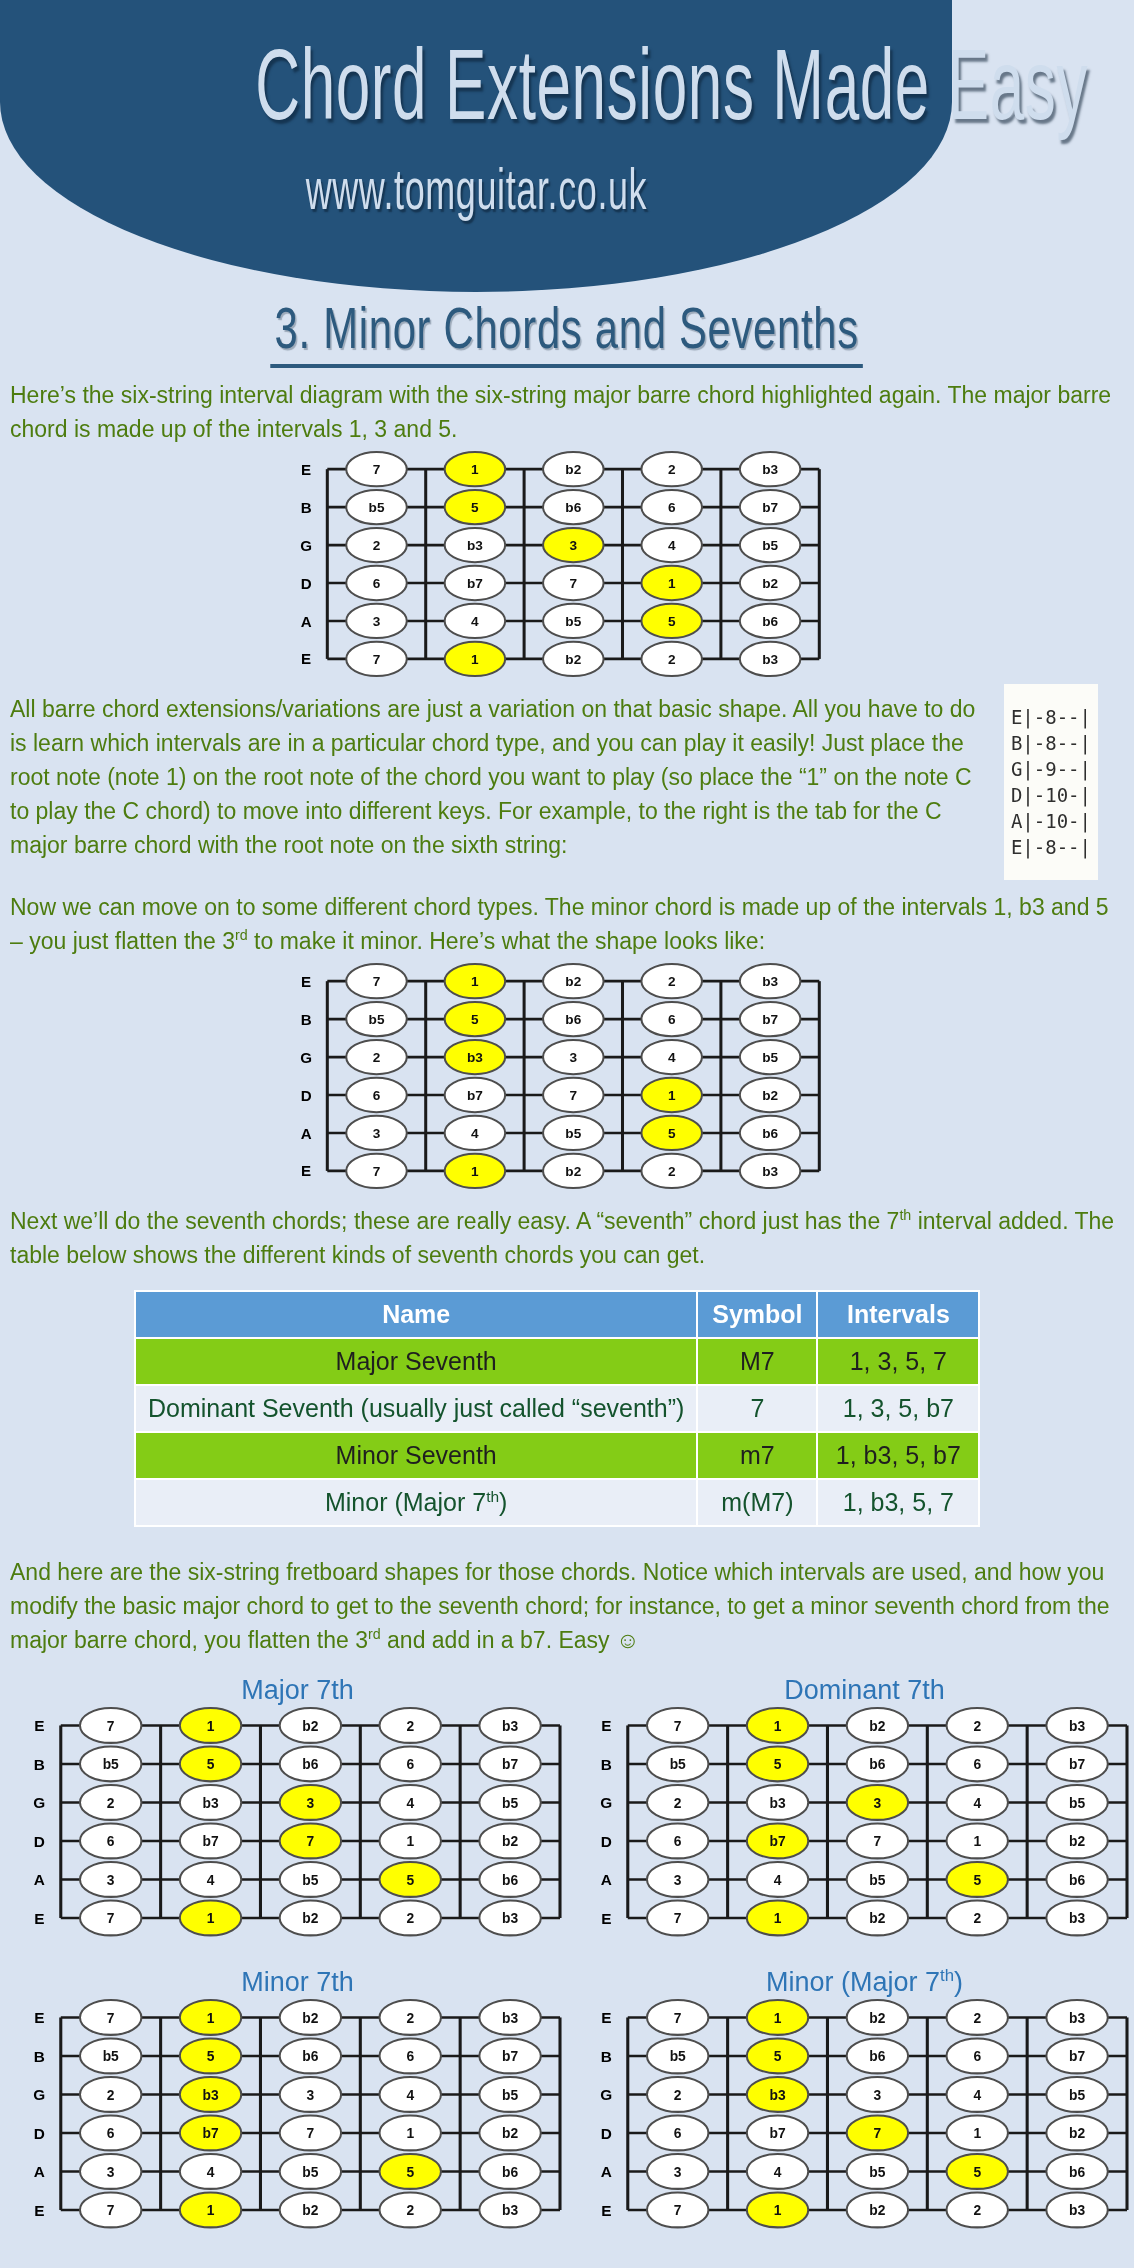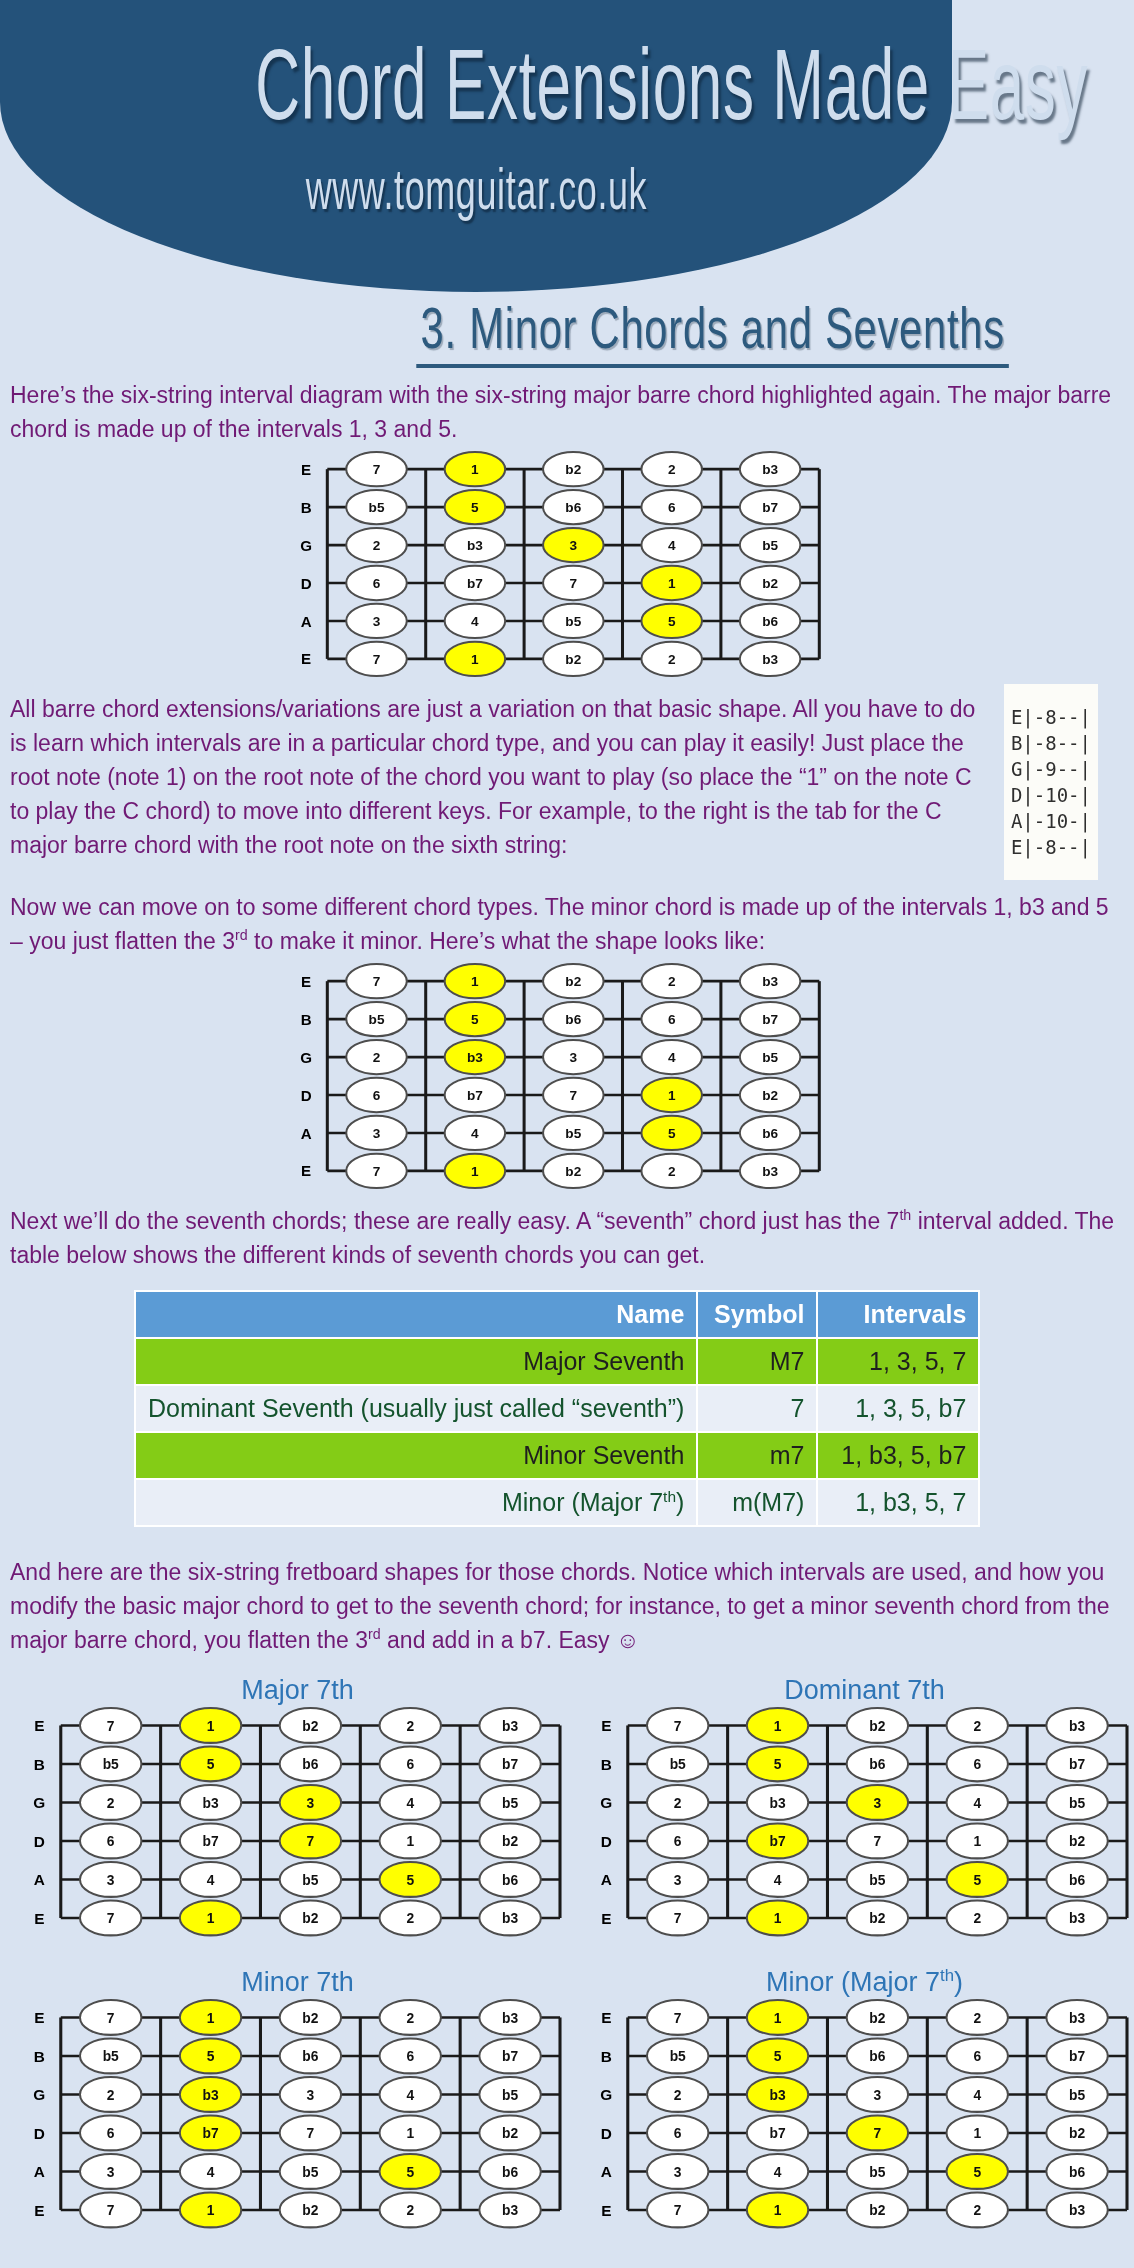--- a/index.html
+++ b/index.html
@@ -15,25 +15,25 @@
                white-space:nowrap; letter-spacing:1px; }
   .hero-title { padding-top:34px; }
   .hero-title .condensed { font-size:100px; line-height:1; color:#cfdded;
                text-shadow:4px 4px 3px rgba(10,30,50,0.55); }
   .hero-site { margin-top:26px; }
   .hero-site .condensed { font-size:58px; line-height:1; color:#cfdded;
                text-shadow:3px 3px 2px rgba(10,30,50,0.55); }
 
   
   .content { padding:0 10px; }
-  .section-heading { margin:6px 0 0 0; text-align:right; font-weight:normal; }
+  .section-heading { margin:6px 0 0 0; text-align:center; font-weight:normal; }
   .section-heading .condensed { font-size:58px; line-height:1.05; color:#2d5a7e;
       transform:scaleX(0.72); border-bottom:4px solid #2d5a7e; padding:0 6px 5px 6px;
       text-shadow:2px 2px 1px rgba(20,40,60,0.3); }
-  .body-text { margin:10px 0 0 0; font-size:23px; line-height:34px; color:#701a75; }
+  .body-text { margin:10px 0 0 0; font-size:23px; line-height:34px; color:#4d7c0f; }
   sup { font-size:0.62em; line-height:0; }
 
   
   .fb-center { text-align:center; margin-top:4px; }
   .fb-center svg { width:545px; height:auto; }
   .fb-svg { display:inline-block; }
   .note { fill:#ffffff; stroke:#4d4d4d; stroke-width:2; }
   .note.hl { fill:#ffff00; }
   .fb-note-text { font-family:"Liberation Sans", sans-serif; font-size:13.5px;
                   font-weight:bold; fill:#111; text-anchor:middle; }
@@ -44,21 +44,21 @@
   
   .row-with-tab { display:flex; align-items:flex-start; margin-top:2px; padding-right:26px; }
   .row-with-tab .body-text { flex:1 1 auto; margin-top:8px; }
   .tab-box { flex:0 0 auto; margin:0 0 0 14px; background:#fcfcf8;
              font-family:"DejaVu Sans Mono", monospace; font-size:19px; line-height:26px;
              color:#2f2f2f; padding:20px 7px; }
 
   
   .chord-table { margin:18px 0 0 124px; border-spacing:2px; background:#ffffff;
                  table-layout:fixed; }
-  .chord-table th, .chord-table td { font-size:25px; padding:8px 12px; text-align:right;
+  .chord-table th, .chord-table td { font-size:25px; padding:8px 12px; text-align:center;
                  overflow:hidden; white-space:nowrap; }
   .chord-table th { background:#5b9bd5; color:#ffffff; font-weight:bold; }
   .chord-table .row-odd td  { background:#84cc16; color:#1f1f1f; }
   .chord-table .row-even td { background:#e9eef7; color:#14532d; }
   .col-name { width:560px; } .col-symbol { width:118px; } .col-intervals { width:160px; }
 
   
   .fb-grid { display:grid; grid-template-columns:567px 567px; row-gap:20px;
              margin:12px -10px 0 -10px; }
   .fb-cell { text-align:center;padding-left:28px; }

